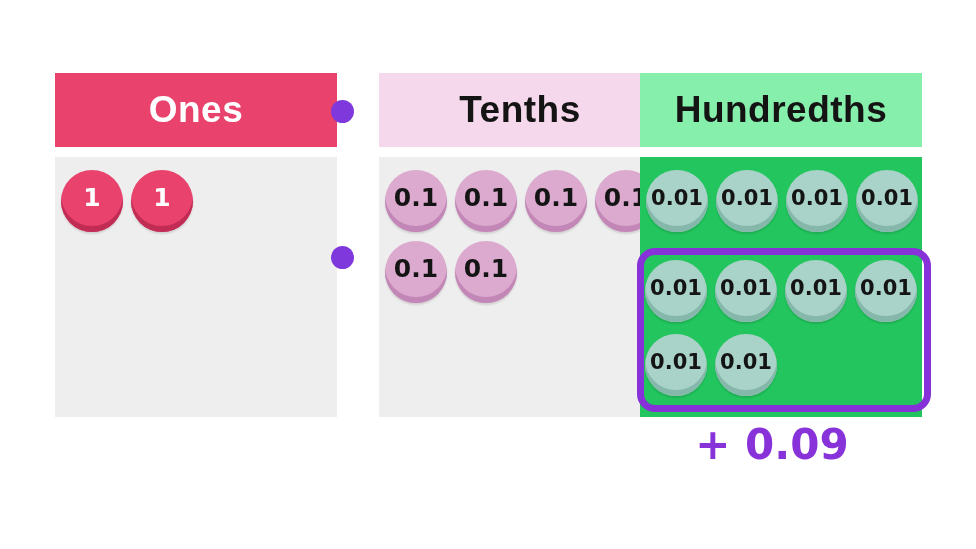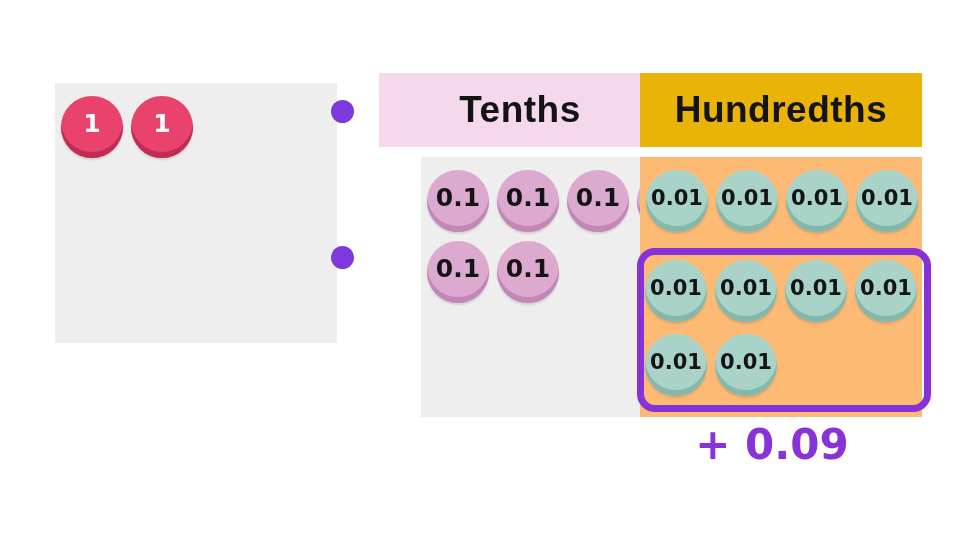--- a/index.html
+++ b/index.html
@@ -74,45 +74,46 @@
     font-weight: 700;
     font-size: 42px;
   }
 </style>
 </head>
 <body>
 
 <div class="stage">
   <div id="columns-root">
   <div class="column" style="left: 55px;">
+    <div class="col-header" style="background: rgb(232, 66, 109); color: rgb(255, 255, 255);">Ones</div>
     <div class="col-panel" style="background: rgb(238, 238, 238);">
           <div class="counter-group">
             <div class="counter" style="background: rgb(232, 66, 109); color: rgb(255, 255, 255); box-shadow: rgb(193, 44, 85) 0px -6px 0px inset, rgba(0, 0, 0, 0.12) 0px 2px 2px;">1</div>
             <div class="counter" style="background: rgb(232, 66, 109); color: rgb(255, 255, 255); box-shadow: rgb(193, 44, 85) 0px -6px 0px inset, rgba(0, 0, 0, 0.12) 0px 2px 2px;">1</div>
           </div>
         </div>
   </div>
 
   <div class="column" style="left: 347px; padding-left: 32px;">
     <div class="col-header" style="background: rgb(245, 216, 235); color: rgb(20, 20, 20);">Tenths</div>
-    <div class="col-panel" style="background: rgb(238, 238, 238); margin-left: 42px;">
+    <div class="col-panel" style="background: rgb(238, 238, 238);">
           <div class="counter-group">
             <div class="counter" style="background: rgb(220, 170, 207); color: rgb(20, 20, 20); box-shadow: rgb(194, 134, 183) 0px -6px 0px inset, rgba(0, 0, 0, 0.12) 0px 2px 2px;">0.1</div>
             <div class="counter" style="background: rgb(220, 170, 207); color: rgb(20, 20, 20); box-shadow: rgb(194, 134, 183) 0px -6px 0px inset, rgba(0, 0, 0, 0.12) 0px 2px 2px;">0.1</div>
             <div class="counter" style="background: rgb(220, 170, 207); color: rgb(20, 20, 20); box-shadow: rgb(194, 134, 183) 0px -6px 0px inset, rgba(0, 0, 0, 0.12) 0px 2px 2px;">0.1</div>
             <div class="counter" style="background: rgb(220, 170, 207); color: rgb(20, 20, 20); box-shadow: rgb(194, 134, 183) 0px -6px 0px inset, rgba(0, 0, 0, 0.12) 0px 2px 2px;">0.1</div>
             <div class="counter" style="background: rgb(220, 170, 207); color: rgb(20, 20, 20); box-shadow: rgb(194, 134, 183) 0px -6px 0px inset, rgba(0, 0, 0, 0.12) 0px 2px 2px;">0.1</div>
             <div class="counter" style="background: rgb(220, 170, 207); color: rgb(20, 20, 20); box-shadow: rgb(194, 134, 183) 0px -6px 0px inset, rgba(0, 0, 0, 0.12) 0px 2px 2px;">0.1</div>
           </div>
         </div>
   </div>
 
   <div class="column" style="left: 640px;">
-    <div class="col-header" style="background: #eab308; color: rgb(20, 20, 20);">Hundredths</div>
-    <div class="col-panel" style="background: #fdba74;">
+    <div class="col-header" style="background: #86efac; color: rgb(20, 20, 20);">Hundredths</div>
+    <div class="col-panel" style="background: #22c55e;">
           <div class="counter-group">
             <div class="counter small-label" style="background: rgb(169, 211, 200); color: rgb(20, 20, 20); box-shadow: rgb(133, 184, 171) 0px -6px 0px inset, rgba(0, 0, 0, 0.12) 0px 2px 2px;">0.01</div>
             <div class="counter small-label" style="background: rgb(169, 211, 200); color: rgb(20, 20, 20); box-shadow: rgb(133, 184, 171) 0px -6px 0px inset, rgba(0, 0, 0, 0.12) 0px 2px 2px;">0.01</div>
             <div class="counter small-label" style="background: rgb(169, 211, 200); color: rgb(20, 20, 20); box-shadow: rgb(133, 184, 171) 0px -6px 0px inset, rgba(0, 0, 0, 0.12) 0px 2px 2px;">0.01</div>
             <div class="counter small-label" style="background: rgb(169, 211, 200); color: rgb(20, 20, 20); box-shadow: rgb(133, 184, 171) 0px -6px 0px inset, rgba(0, 0, 0, 0.12) 0px 2px 2px;">0.01</div>
           </div>
           <div class="counter-group highlighted" style="border-color: rgb(135, 49, 216);">
             <div class="counter small-label" style="background: rgb(169, 211, 200); color: rgb(20, 20, 20); box-shadow: rgb(133, 184, 171) 0px -6px 0px inset, rgba(0, 0, 0, 0.12) 0px 2px 2px;">0.01</div>
             <div class="counter small-label" style="background: rgb(169, 211, 200); color: rgb(20, 20, 20); box-shadow: rgb(133, 184, 171) 0px -6px 0px inset, rgba(0, 0, 0, 0.12) 0px 2px 2px;">0.01</div>
             <div class="counter small-label" style="background: rgb(169, 211, 200); color: rgb(20, 20, 20); box-shadow: rgb(133, 184, 171) 0px -6px 0px inset, rgba(0, 0, 0, 0.12) 0px 2px 2px;">0.01</div>

